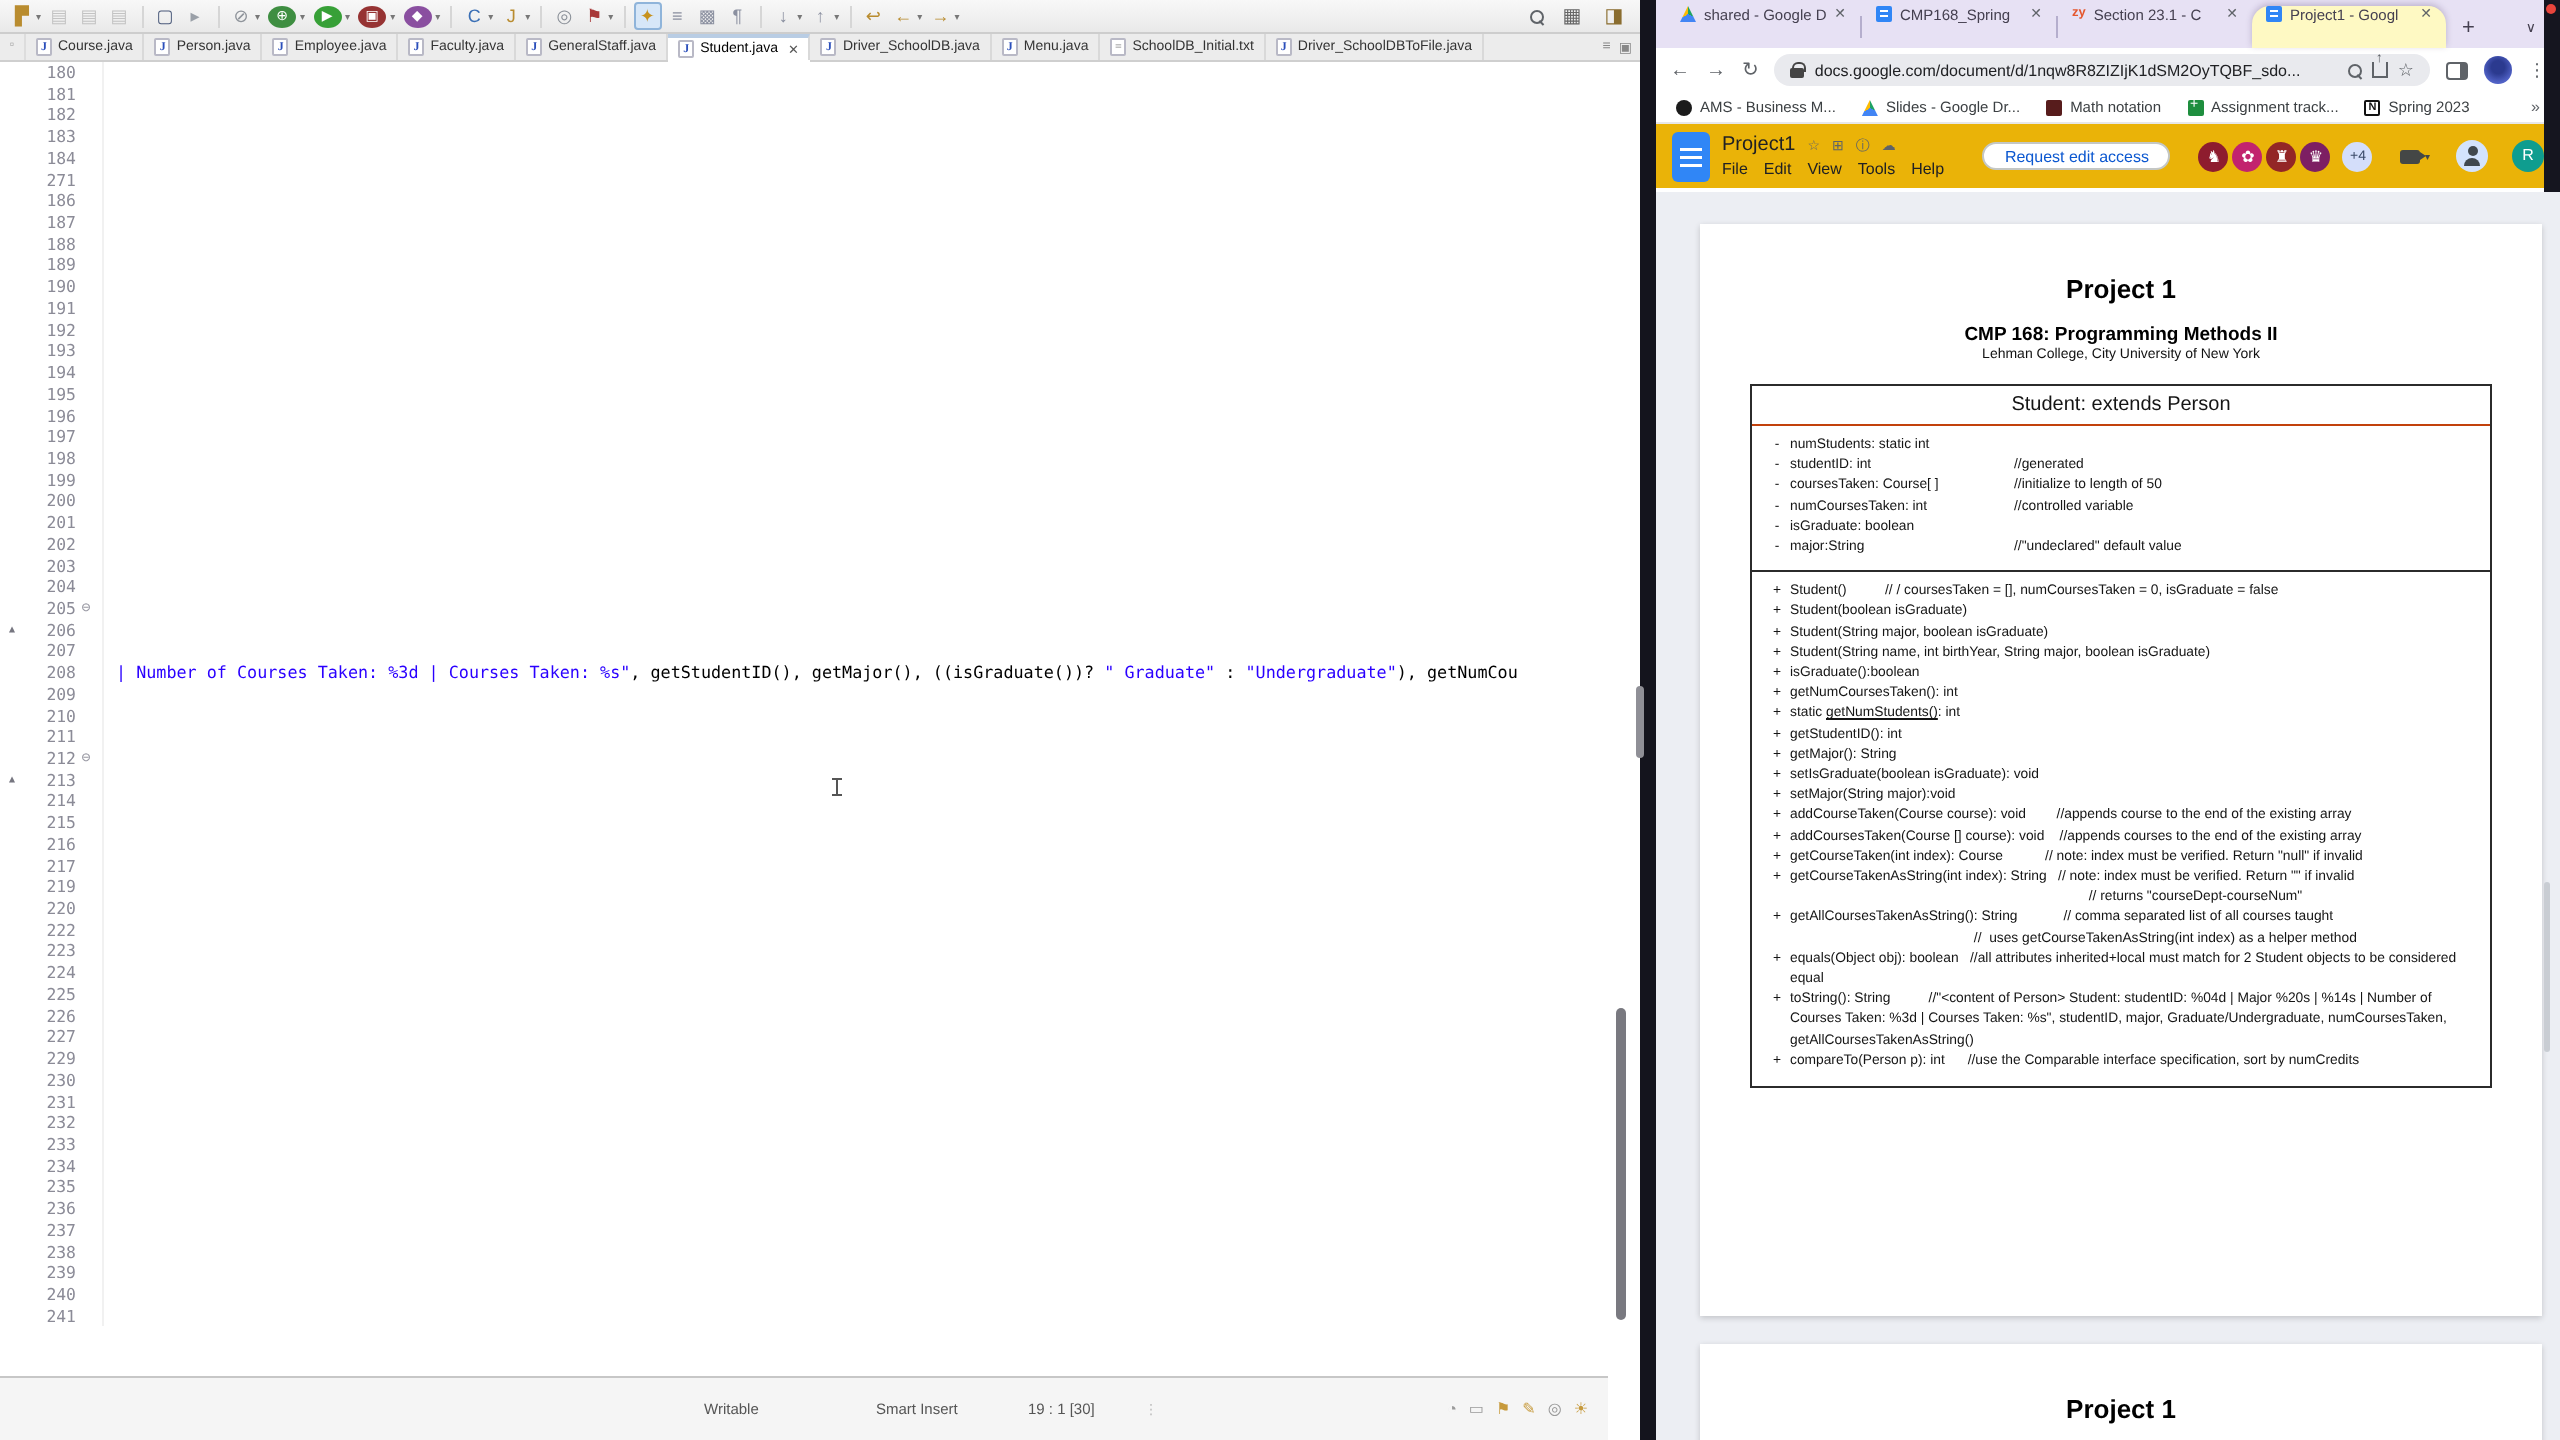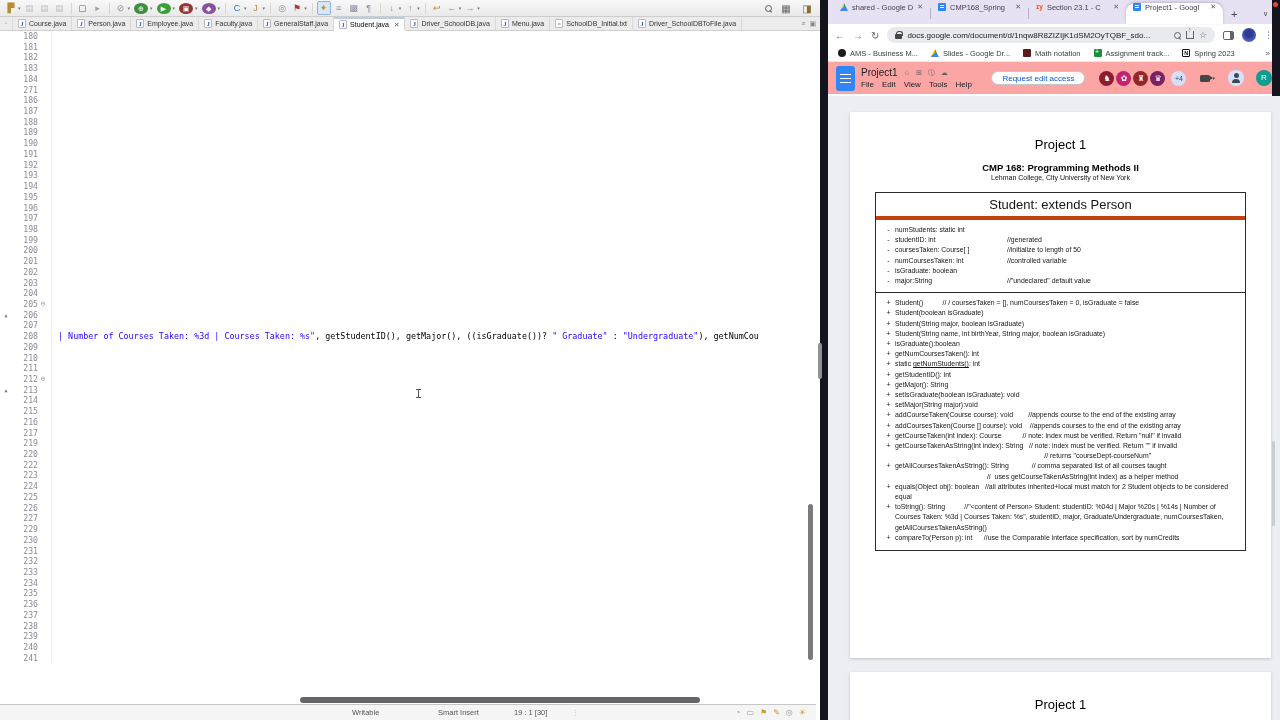--- a/index.html
+++ b/index.html
@@ -38,33 +38,33 @@
   .fold{width:10px;text-align:center;color:#9a9aa4;font-size:7.5px}
   .ltext{flex:1;border-left:1px solid #f1f1f1;margin-left:3px;padding-left:6px;white-space:pre;overflow:hidden}
   .seg-string{color:#2a00ff}
   .seg-code{color:#000}
   .ibeam{position:absolute;left:415px;top:358px;width:7px;height:10px;color:#555}
   .ibeam:before{content:"";position:absolute;left:3px;top:1px;width:1px;height:8px;background:#555}
   .ibeam:after{content:"";position:absolute;left:1px;top:0;width:5px;height:1px;background:#555;box-shadow:0 8px 0 #555}
   .vthumb{position:absolute;right:7px;top:473px;width:5px;height:156px;background:#585860;border-radius:3px;opacity:.8}
   .hthumb{position:absolute;left:300px;bottom:2px;width:400px;height:6px;background:#49494f;border-radius:3px;opacity:.85}
 
-  .ide-status{position:absolute;left:0;right:4px;bottom:0;height:16px;background:#f5f5f5;border-top:1px solid #c7c7c7;
+  .ide-status{position:absolute;left:0;right:16px;bottom:0;height:32px;background:#f5f5f5;border-top:1px solid #c7c7c7;
     display:flex;align-items:center;font-size:7.5px;color:#555}
   .st-writable{margin-left:352px;width:86px}
   .st-insert{width:76px}
   .st-pos{width:58px}
   .st-div{color:#bbb;font-size:7px}
   .st-icons{margin-left:auto;margin-right:10px;display:flex;gap:6px;font-size:8px}
 
   
   .browser{position:absolute;left:828px;top:0;width:452px;height:720px;background:#fff}
   .tabstrip{height:24px;background:#e7e1f4;display:flex;align-items:flex-end;padding-left:5px;position:relative}
   .btab{height:21px;display:flex;align-items:flex-start;gap:4px;padding:0 7px;width:97px;font-size:7.5px;color:#454050;position:relative}
-  .btab.active{background:#ffffff;border-radius:9px 9px 0 0;box-shadow:0 -1px 3px rgba(60,40,90,.25)}
+  .btab.active{background:#fef9c3;border-radius:9px 9px 0 0;box-shadow:0 -1px 3px rgba(60,40,90,.25)}
   .btab .ttl{flex:1;white-space:nowrap;overflow:hidden}
   .btab .close{font-size:7px;color:#5f6368}
   .tabsep{width:1px;height:11px;background:#b5aecd;margin-bottom:5px}
   .newtab{font-size:11px;color:#454050;margin:0 0 4px 8px}
   .tabchev{position:absolute;right:12px;bottom:6px;font-size:7px;color:#454050}
 
   .chrome-bar{height:22px;display:flex;align-items:center;padding:0 7px;gap:8px;background:#fff}
   .navic{font-size:10px;color:#5f6368}
   .omni{flex:1;height:16px;background:#e9eaee;border-radius:9px;display:flex;align-items:center;padding:0 8px;gap:5px;min-width:0}
   .lock{width:7px;height:5px;background:#444;border-radius:1px;position:relative;margin-top:3px;flex:none}
@@ -76,36 +76,36 @@
   .share-ic{width:8px;height:8px;border:1px solid #5f6368;border-top:none;position:relative;flex:none}
   .share-ic:before{content:"↑";position:absolute;left:1px;top:-5px;font-size:7px;color:#5f6368}
   .star-ic{font-size:9px;color:#5f6368;line-height:9px}
   .sidepanel{width:11px;height:9px;border:1px solid #5f6368;border-radius:2px;position:relative}
   .sidepanel:after{content:"";position:absolute;right:0;top:0;bottom:0;width:3px;background:#5f6368}
   .chr-avatar{width:14px;height:14px;border-radius:50%;background:radial-gradient(circle at 50% 40%,#2b3a8f 30%,#5061c5 70%);flex:none}
   .dots{font-size:9px;color:#5f6368}
 
   .bookmarks{height:16px;display:flex;align-items:center;gap:13px;padding:0 10px;background:#fff;
     border-bottom:1px solid #e8e8e8;font-size:7.5px;color:#3c4043}
-  .bm{display:flex;align-items:flex-start;gap:4px;white-space:nowrap}
+  .bm{display:flex;align-items:flex-end;gap:4px;white-space:nowrap}
   .bm-more{margin-left:auto;color:#5f6368;font-size:8px}
   .fv{width:8px;height:8px;flex:none}
   .fv-drive{background:conic-gradient(#1ea362 0 33%,#4285f4 33% 66%,#fbbc04 66%);clip-path:polygon(50% 0,0 100%,100% 100%)}
   .fv-docs{background:#3086f6;border-radius:1px;position:relative}
   .fv-docs:after{content:"";position:absolute;left:2px;right:2px;top:2px;height:4px;
     background:repeating-linear-gradient(180deg,#fff 0 1px,transparent 1px 2.5px)}
   .fv-zy{font-size:6.5px;font-weight:bold;color:#e4572e;width:auto;line-height:8px}
   .fv-ams{background:#1b1b1b;border-radius:50%}
   .fv-math{background:#571c1c;border-radius:1px}
   .fv-sheets{background:#1e8e3e;border-radius:1px;position:relative}
   .fv-sheets:after{content:"+";position:absolute;left:1.5px;top:-1px;color:#fff;font-size:7px}
   .fv-notion{background:#fff;border:1px solid #111;border-radius:1px;position:relative}
   .fv-notion:after{content:"N";position:absolute;left:1px;top:0;font-size:5.5px;color:#111;font-weight:bold}
 
-  .docs-header{height:32px;background:#fca5a5;display:flex;align-items:center;padding:0 8px;gap:6px}
+  .docs-header{height:32px;background:#eab308;display:flex;align-items:center;padding:0 8px;gap:6px}
   .docs-icon{width:19px;height:25px;background:#3086f6;border-radius:3px;position:relative;flex:none}
   .docs-icon:after{content:"";position:absolute;left:4px;right:4px;top:8px;height:11px;
     background:repeating-linear-gradient(180deg,#fff 0 1.5px,transparent 1.5px 4px)}
   .title-block{display:flex;flex-direction:column;justify-content:center}
   .doc-title-row{display:flex;align-items:center;gap:6px;font-size:10px;color:#202124}
   .tico{font-size:7px;color:#5f6368}
   .menus{display:flex;gap:8px;font-size:8px;color:#202124;margin-top:2px}
   .req-btn{margin-left:auto;height:14px;border:1px solid #c4c7c5;border-radius:10px;background:#fff;
     color:#0b57d0;font-size:8px;display:flex;align-items:center;padding:0 10px;white-space:nowrap}
   .av-stack{display:flex;gap:2px;margin-left:8px}
@@ -117,25 +117,25 @@
   .caret{font-size:5px;color:#444746}
   .share-circ{width:16px;height:16px;border-radius:50%;background:#d3e3fd;position:relative;margin-left:7px}
   .share-circ:before{content:"";position:absolute;left:5.5px;top:3px;width:5px;height:5px;border-radius:50%;background:#40484f}
   .share-circ:after{content:"";position:absolute;left:4px;top:8.5px;width:8px;height:4px;border-radius:4px 4px 0 0;background:#40484f}
   .acct{width:16px;height:16px;border-radius:50%;background:#0f9d8f;color:#fff;font-size:8px;line-height:16px;text-align:center;margin-left:6px}
 
   .doc-area{position:absolute;top:96px;left:0;right:0;bottom:0;background:#eceef3;overflow:hidden}
   .page{position:absolute;left:22px;width:421px;background:#fff;box-shadow:0 1px 3px rgba(0,0,0,.18)}
   .page1{top:16px;height:546px}
   .page2{top:576px;height:160px}
-  .p-title{text-align:center;font-size:13px;font-weight:normal;color:#000;padding-top:25px}
+  .p-title{text-align:center;font-size:13px;font-weight:bold;color:#000;padding-top:25px}
   .p-course{text-align:center;font-size:9.5px;font-weight:bold;color:#000;margin-top:10px}
   .p-inst{text-align:center;font-size:7px;color:#111;margin-top:1px}
   .spec-table{margin:11px 25px 0;border:1px solid #2b2b2b;color:#151515}
-  .tbl-header{text-align:center;font-size:13px;padding:4px 0;border-bottom:4px solid #c2410c}
+  .tbl-header{text-align:center;font-size:10px;padding:4px 0;border-bottom:1px solid #c2410c}
   .tbl-fields{padding:5px 6px 6px;border-bottom:1px solid #2b2b2b;font-size:6.9px}
   .frow{display:flex;line-height:10.2px}
   .fbul{width:13px;text-align:center}
   .fdecl{width:112px;white-space:pre}
   .fcom{flex:1;white-space:pre}
   .tbl-methods{padding:5px 6px 7px;font-size:6.9px}
   .mrow{display:flex;line-height:10.2px}
   .mbul{width:13px;text-align:center;flex:none}
   .mtext{flex:1;white-space:pre-wrap;word-break:break-word}
   .u{text-decoration:underline}

